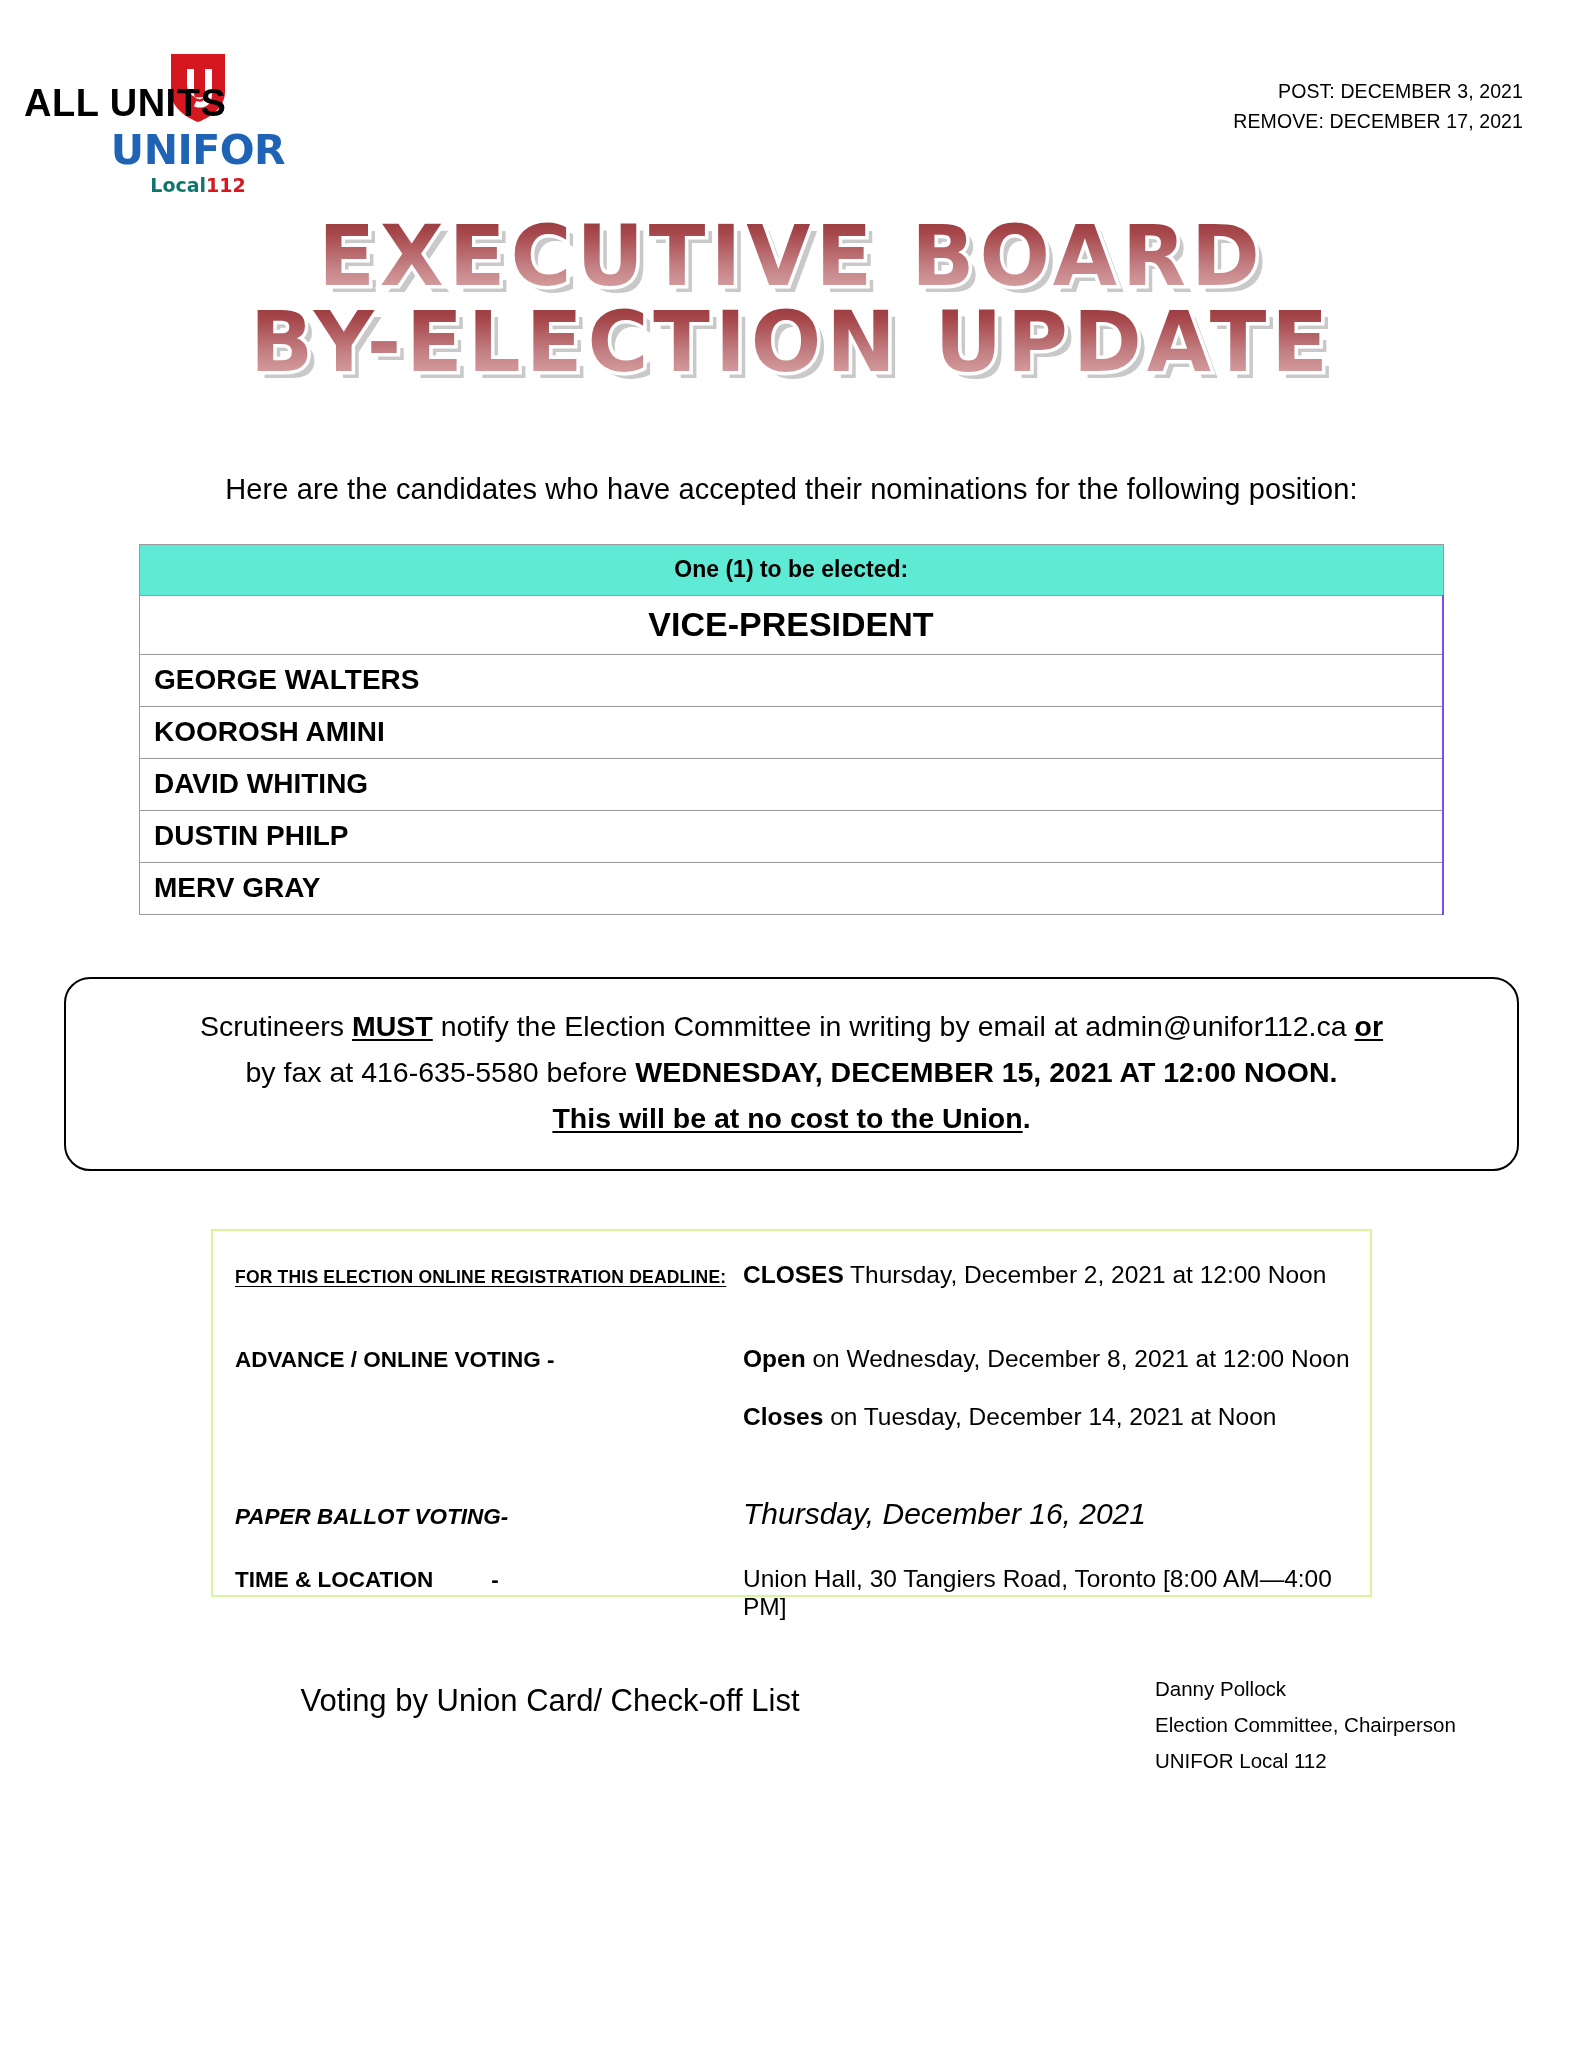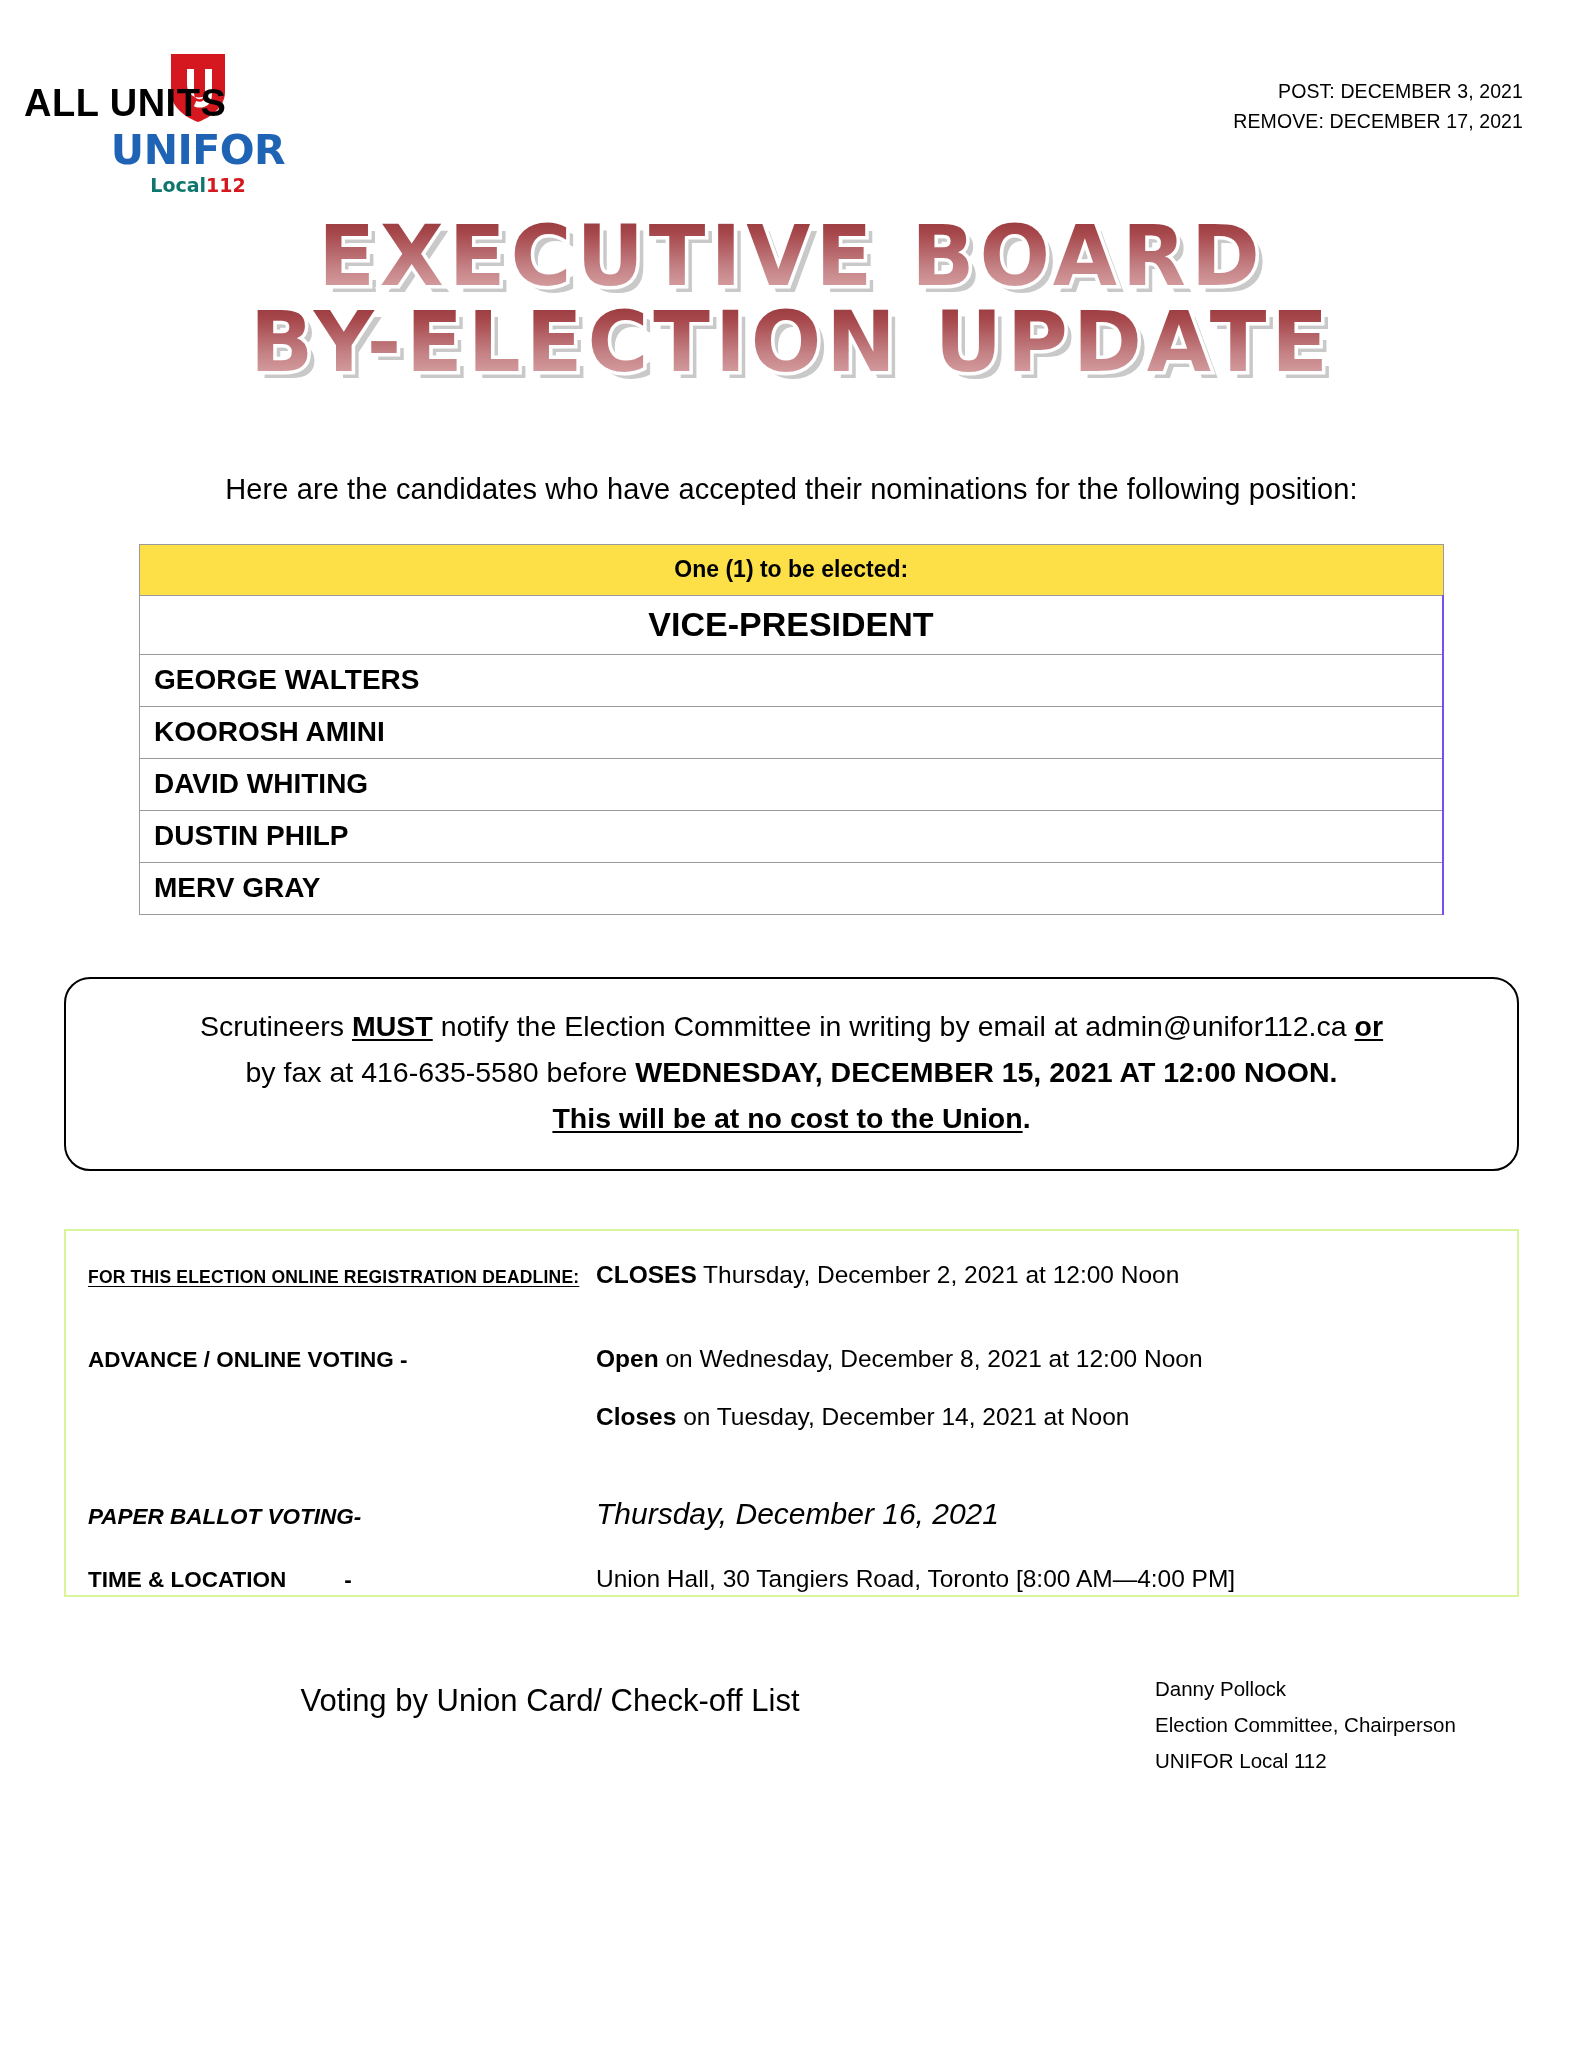--- a/index.html
+++ b/index.html
@@ -129,21 +129,21 @@
   table.cand {
     width: 100%;
     border-collapse: collapse;
     table-layout: fixed;
   }
   table.cand td {
     padding: 0;
     vertical-align: middle;
   }
   .row-head {
-    background: #fde047;
+    background: #5eead4;
     border: 1.5px solid #9a9a9a;
     text-align: center;
     font-weight: bold;
     font-size: 23px;
     height: 50px;
   }
   .row-pos {
     border-left: 1.5px solid #9a9a9a;
     border-right: 2.5px solid #7b4cf0;
     border-bottom: 1.5px solid #9a9a9a;
@@ -173,21 +173,21 @@
     text-align: center;
     font-size: 28.5px;
     line-height: 1.62;
   }
   .notice b { font-weight: bold; }
   .notice u { text-decoration: underline; text-underline-offset: 3px; }
 
   
   .schedule {
     margin: 58px auto 12px auto;
-    width: 1455px;
+    width: 1161px;
     height: 368px;
     box-sizing: border-box;
     border: 2px solid #d9f59c;
     padding: 22px 0 0 0;
     position: relative;
   }
   .sched-row {
     display: flex;
     align-items: baseline;
   }

